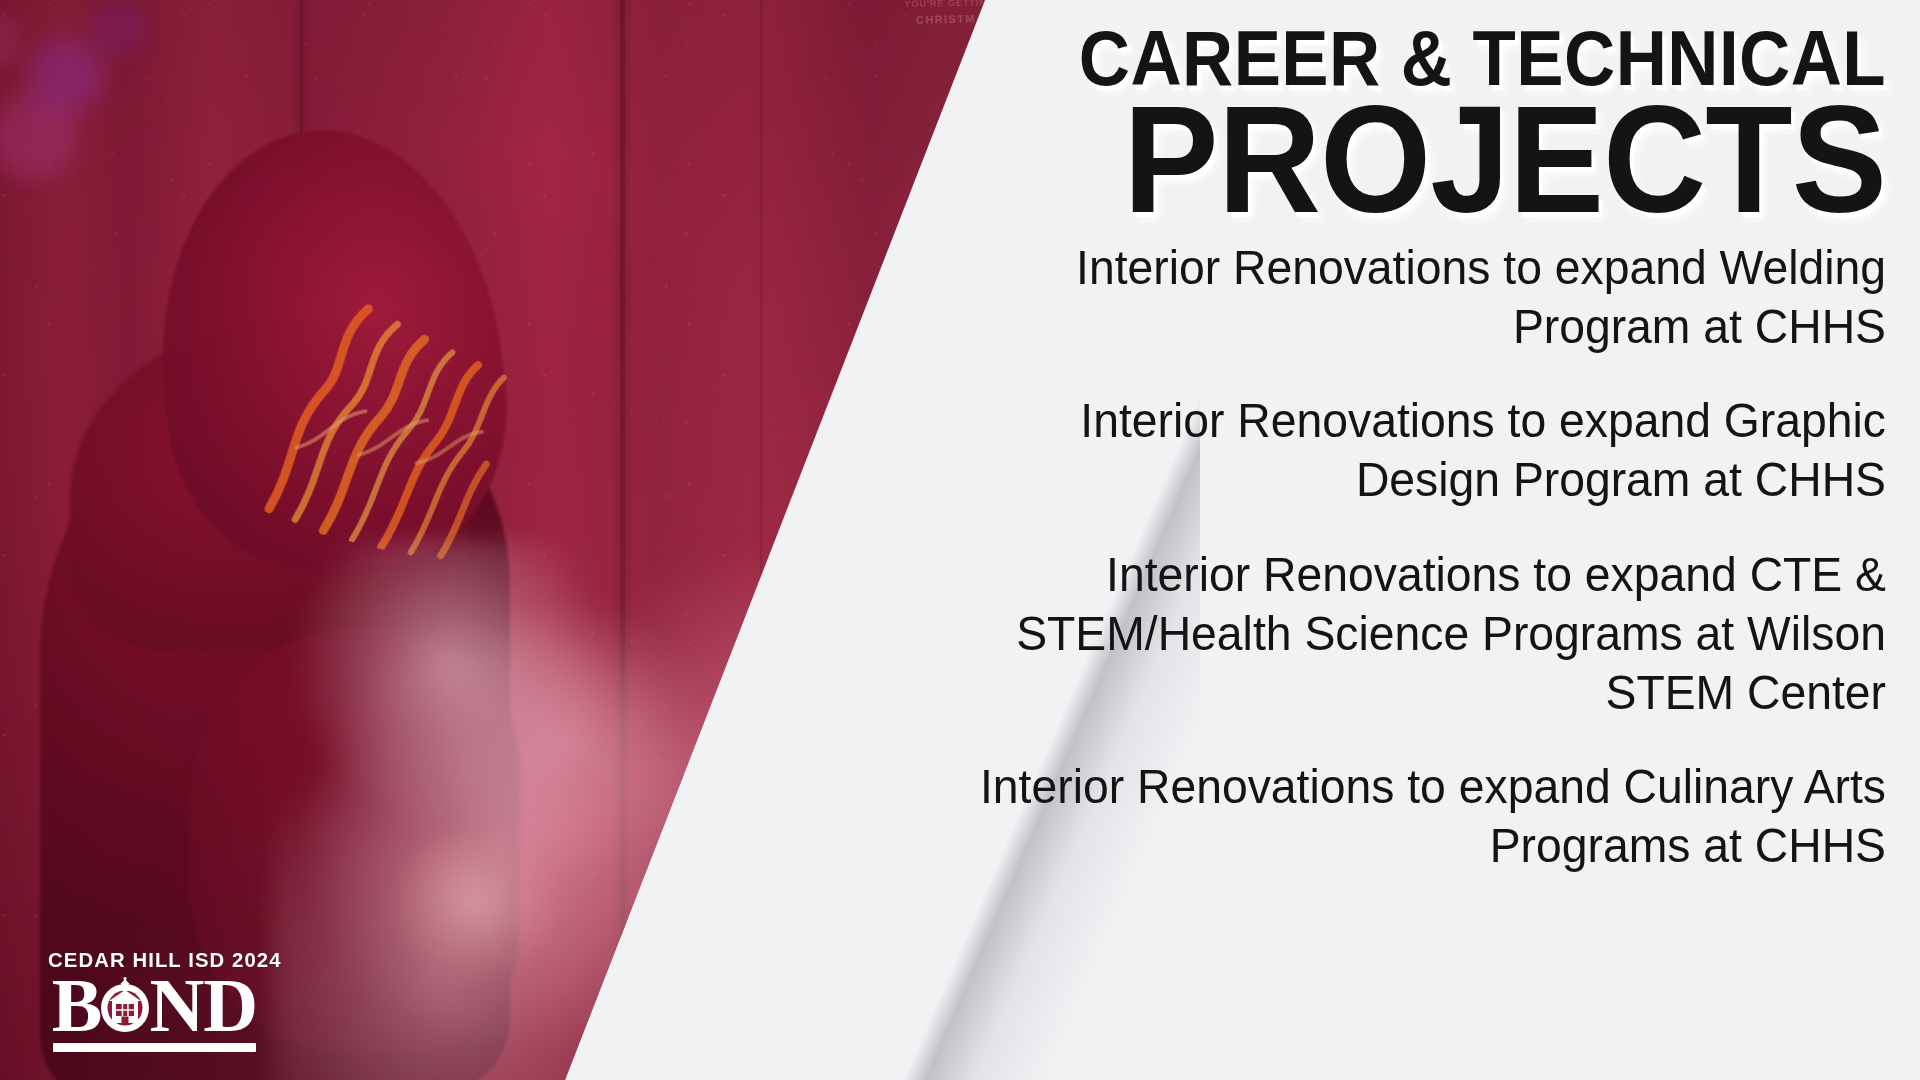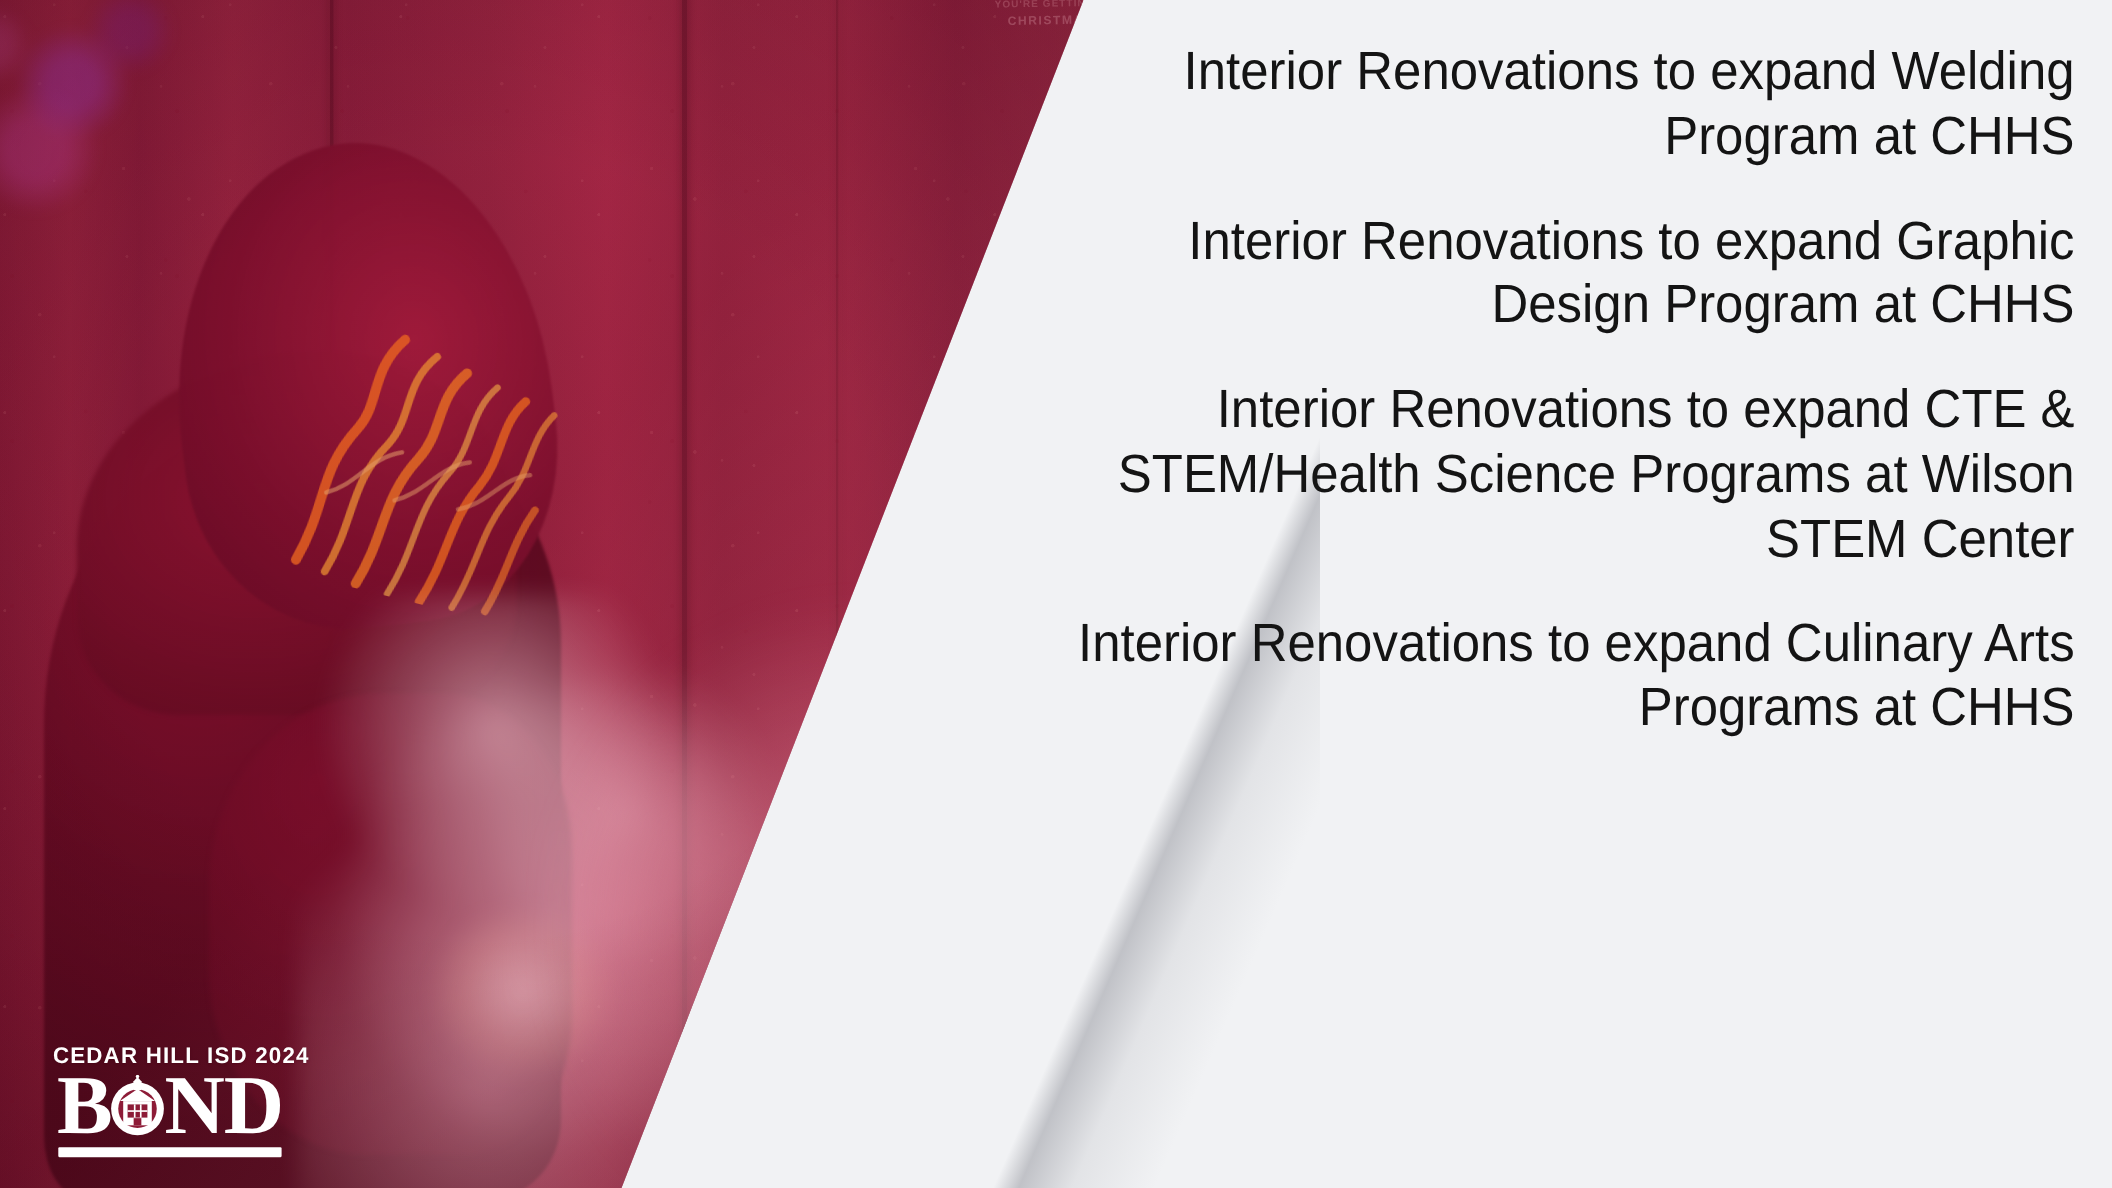--- a/index.html
+++ b/index.html
@@ -284,21 +284,21 @@
   #title-line2 {
     font-size: 152px;
     line-height: 0.82;
     letter-spacing: -1px;
     margin-top: 2px;
     transform: scaleX(0.94);
     transform-origin: right center;
   }
 
   #projects {
-    margin-top: 36px;
+    margin-top: 16px;
   }
   .project-item {
     font-family: "Liberation Sans", sans-serif;
     font-weight: 400;
     font-size: 49px;
     line-height: 1.20;
     color: #141414;
     text-align: right;
     margin-bottom: 36px;
     transform: scaleX(0.945);
@@ -389,20 +389,24 @@
         <rect x="21.5" y="39.5" width="7" height="6.5" fill="#8d1b37"></rect>
       </svg>
       <span class="logo-letter">N</span>
       <span class="logo-letter">D</span>
     </div>
     <div id="logo-bar"></div>
   </div>
 
   <div id="content">
 
+    <div id="title-block">
+      <div id="title-line1">CAREER &amp; TECHNICAL</div>
+      <div id="title-line2">PROJECTS</div>
+    </div>
 
     <div id="projects">
       <div class="project-item">Interior Renovations to expand Welding Program at CHHS</div>
       <div class="project-item">Interior Renovations to expand Graphic Design Program at CHHS</div>
       <div class="project-item">Interior Renovations to expand CTE &amp; STEM/Health Science Programs at Wilson STEM Center</div>
       <div class="project-item">Interior Renovations to expand Culinary Arts Programs at CHHS</div>
     </div>
 
   </div>
 </div>

